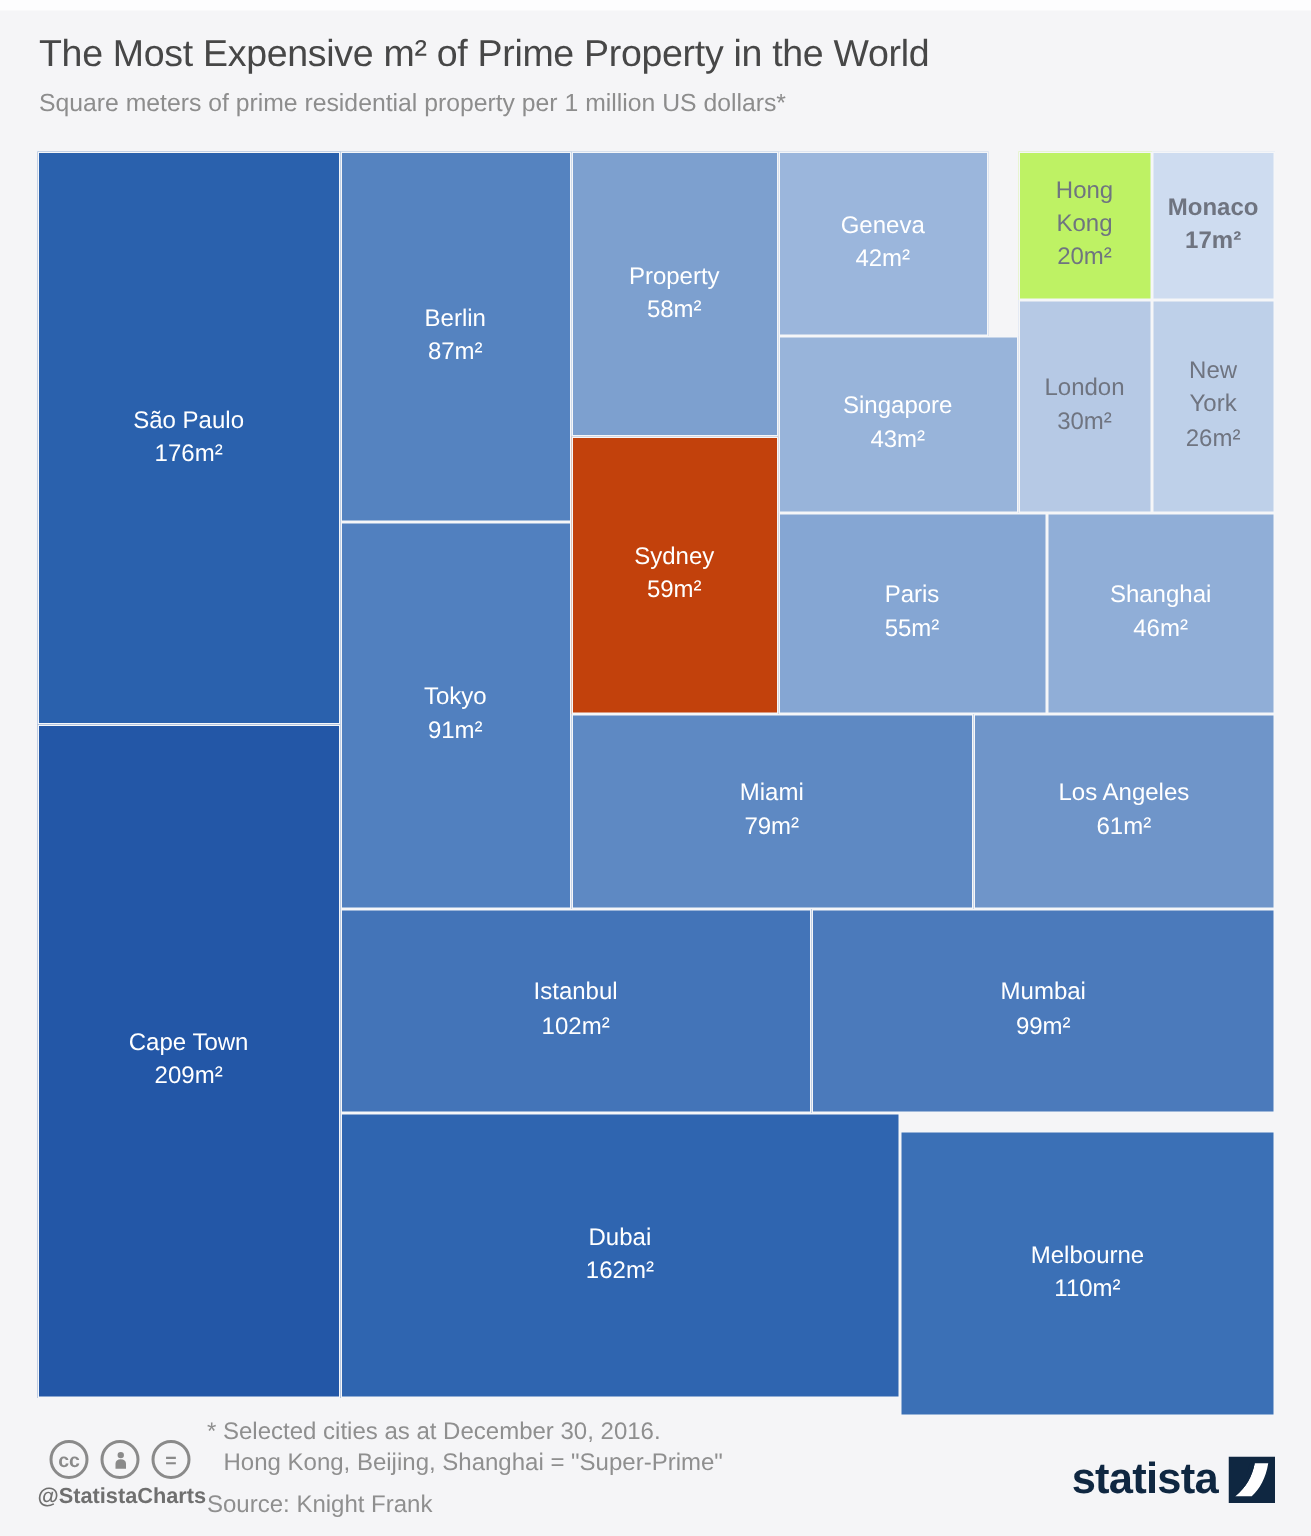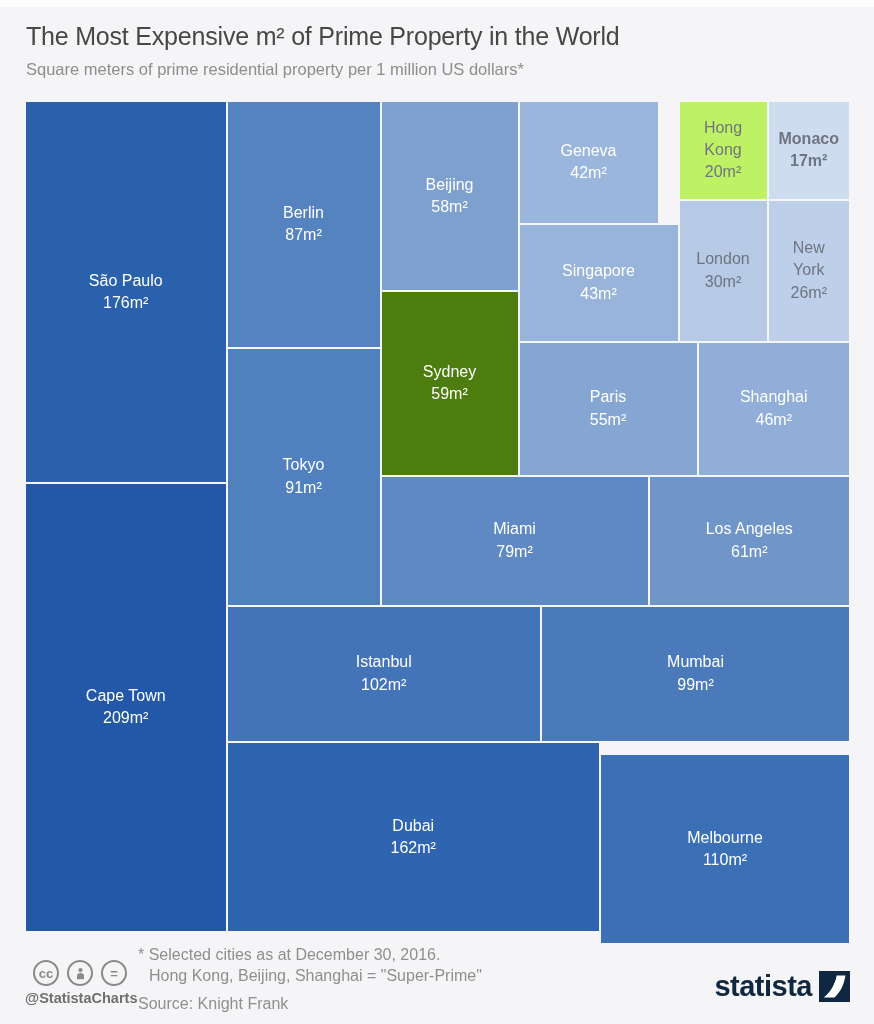--- a/index.html
+++ b/index.html
@@ -95,26 +95,26 @@
         <span class="t-val">87m²</span>
       </div>
       <div class="tile" style="left: 355.5px; top: 374.5px; width: 268px; height: 130px; background: rgb(94, 137, 195); color: rgb(255, 255, 255);">
         <span class="t-name">Miami</span>
         <span class="t-val">79m²</span>
       </div>
       <div class="tile" style="left: 623.5px; top: 374.5px; width: 201.5px; height: 130px; background: rgb(111, 149, 201); color: rgb(255, 255, 255);">
         <span class="t-name">Los Angeles</span>
         <span class="t-val">61m²</span>
       </div>
-      <div class="tile" style="left: 355.5px; top: 189.5px; width: 138px; height: 185px; background: #4d7c0f; color: rgb(255, 255, 255);">
+      <div class="tile" style="left: 355.5px; top: 189.5px; width: 138px; height: 185px; background: #c2410c; color: rgb(255, 255, 255);">
         <span class="t-name">Sydney</span>
         <span class="t-val">59m²</span>
       </div>
       <div class="tile" style="left: 355.5px; top: 0px; width: 138px; height: 189.5px; background: rgb(125, 160, 207); color: rgb(255, 255, 255);">
-        <span class="t-name">Beijing</span>
+        <span class="t-name">Property</span>
         <span class="t-val">58m²</span>
       </div>
       <div class="tile" style="left: 493.5px; top: 240.5px; width: 179px; height: 134px; background: rgb(133, 166, 211); color: rgb(255, 255, 255);">
         <span class="t-name">Paris</span>
         <span class="t-val">55m²</span>
       </div>
       <div class="tile" style="left: 672.5px; top: 240.5px; width: 152.5px; height: 134px; background: rgb(144, 174, 215); color: rgb(255, 255, 255);">
         <span class="t-name">Shanghai</span>
         <span class="t-val">46m²</span>
       </div>

